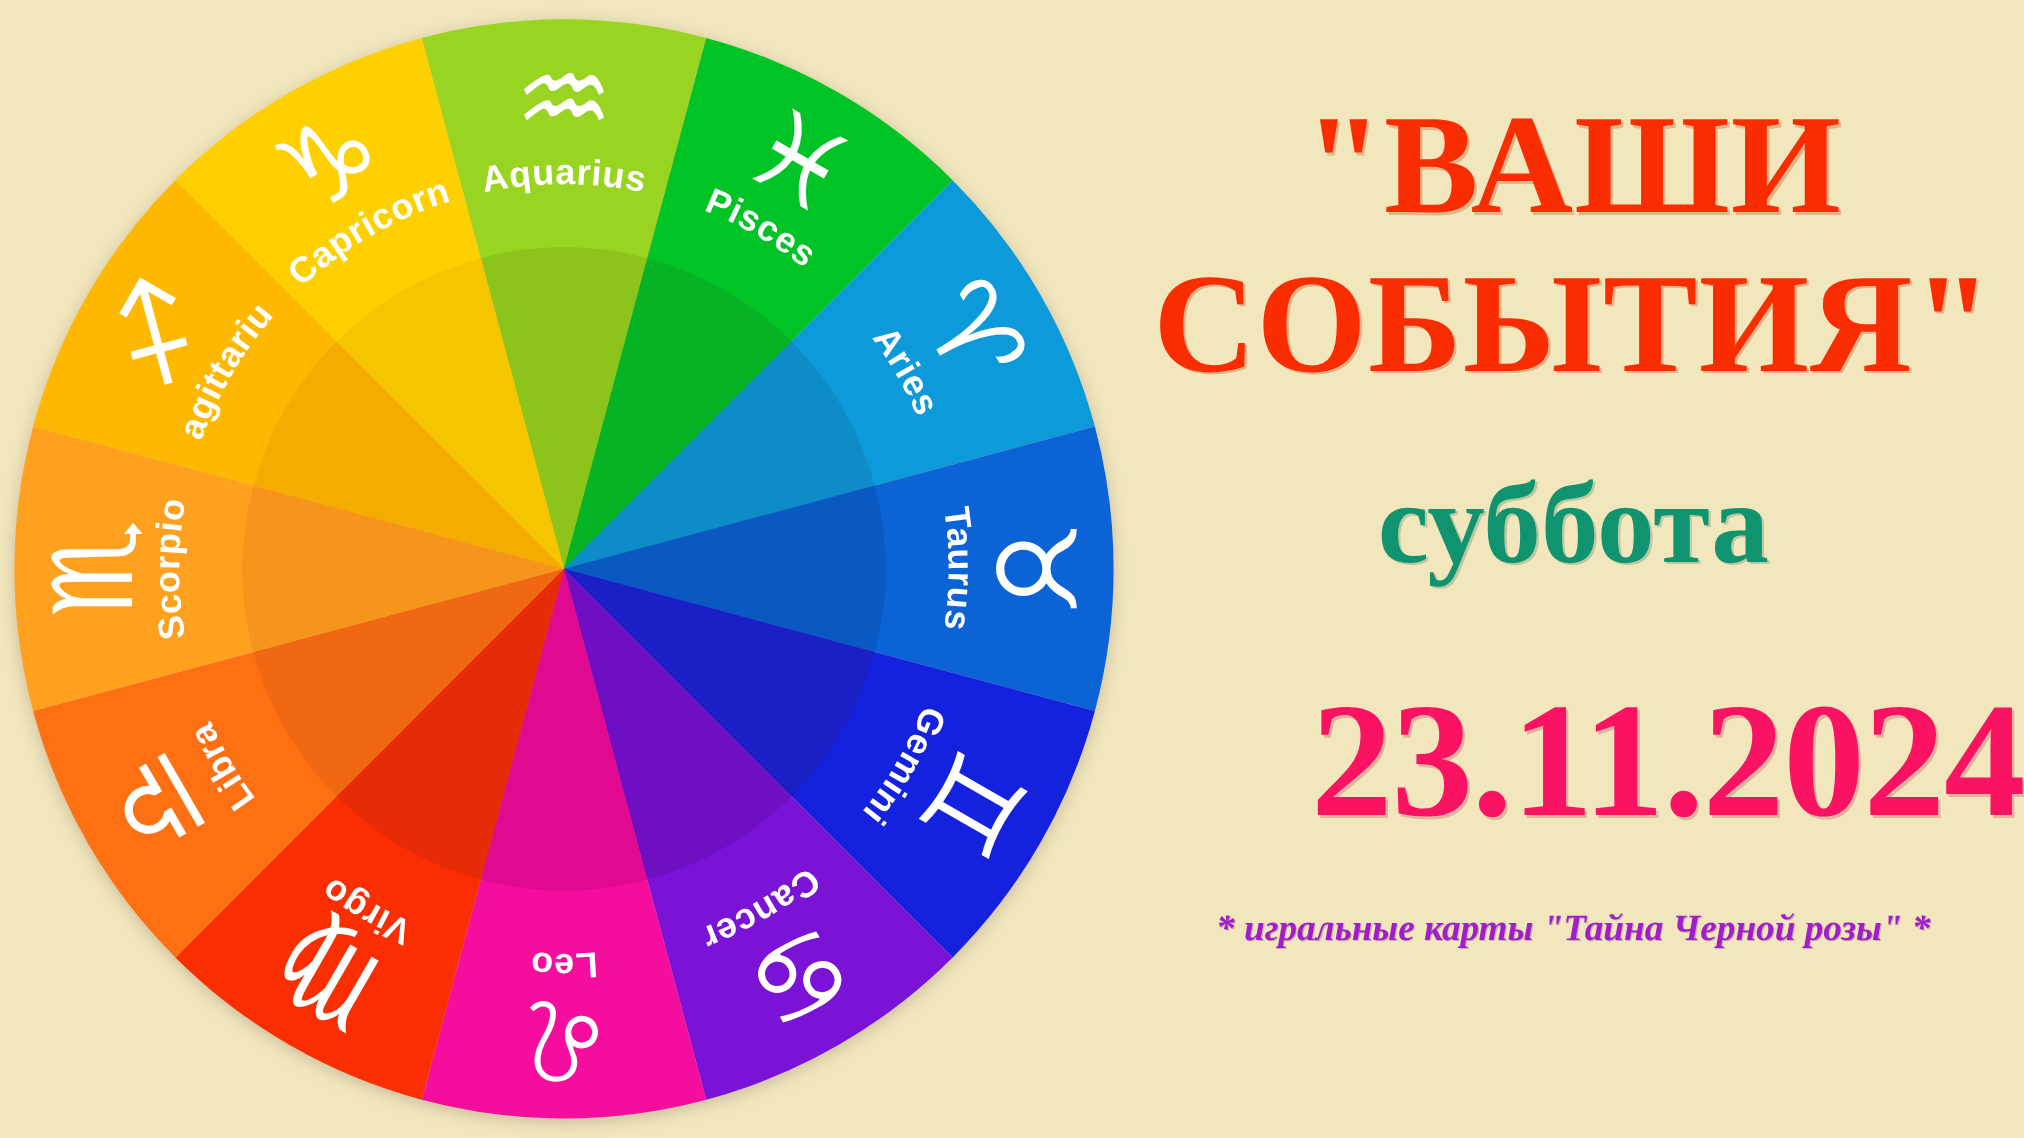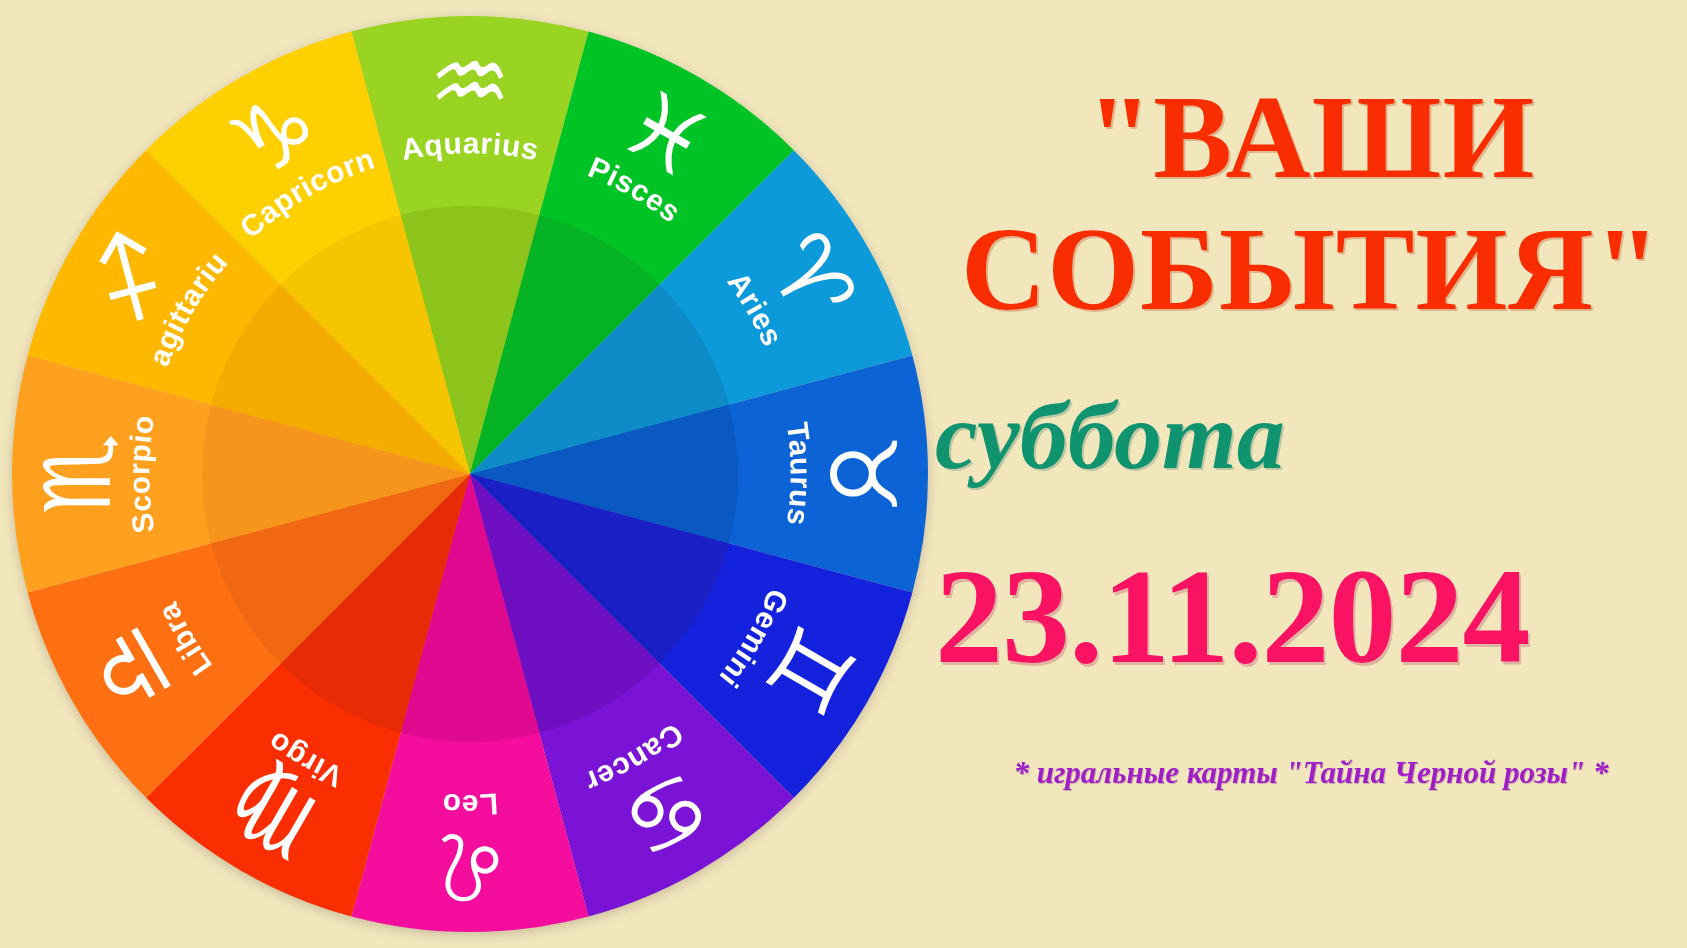--- a/index.html
+++ b/index.html
@@ -52,31 +52,31 @@
     font-size:118px;
     line-height:1.12;
     color:#fa2d00;
     letter-spacing:1px;
     text-shadow:2px 2px 0 rgba(170,40,0,.25);
   }
   #title-line1,#title-line2{display:block;white-space:nowrap;}
   #weekday{
     position:absolute;
     left:0; top:380px; width:752px;
+    text-align:center;
     font-family:"Liberation Serif", serif;
-    font-style:italic;
     font-weight:700;
     font-size:96px;
     color:#109470;
     text-shadow:2px 2px 0 rgba(10,90,70,.22);
   }
   #date-line{
     position:absolute;
-    left:0; top:538px; width:752px;
-    text-align:left;
+    left:0; top:556px; width:752px;
+    text-align:right;
     font-family:"Liberation Serif", serif;
     font-weight:700;
     font-size:136px;
     color:#fa1263;
     letter-spacing:-1px;
     text-shadow:2px 3px 0 rgba(150,10,60,.22);
   }
   #footnote{
     position:absolute;
     left:0; top:755px; width:752px;

